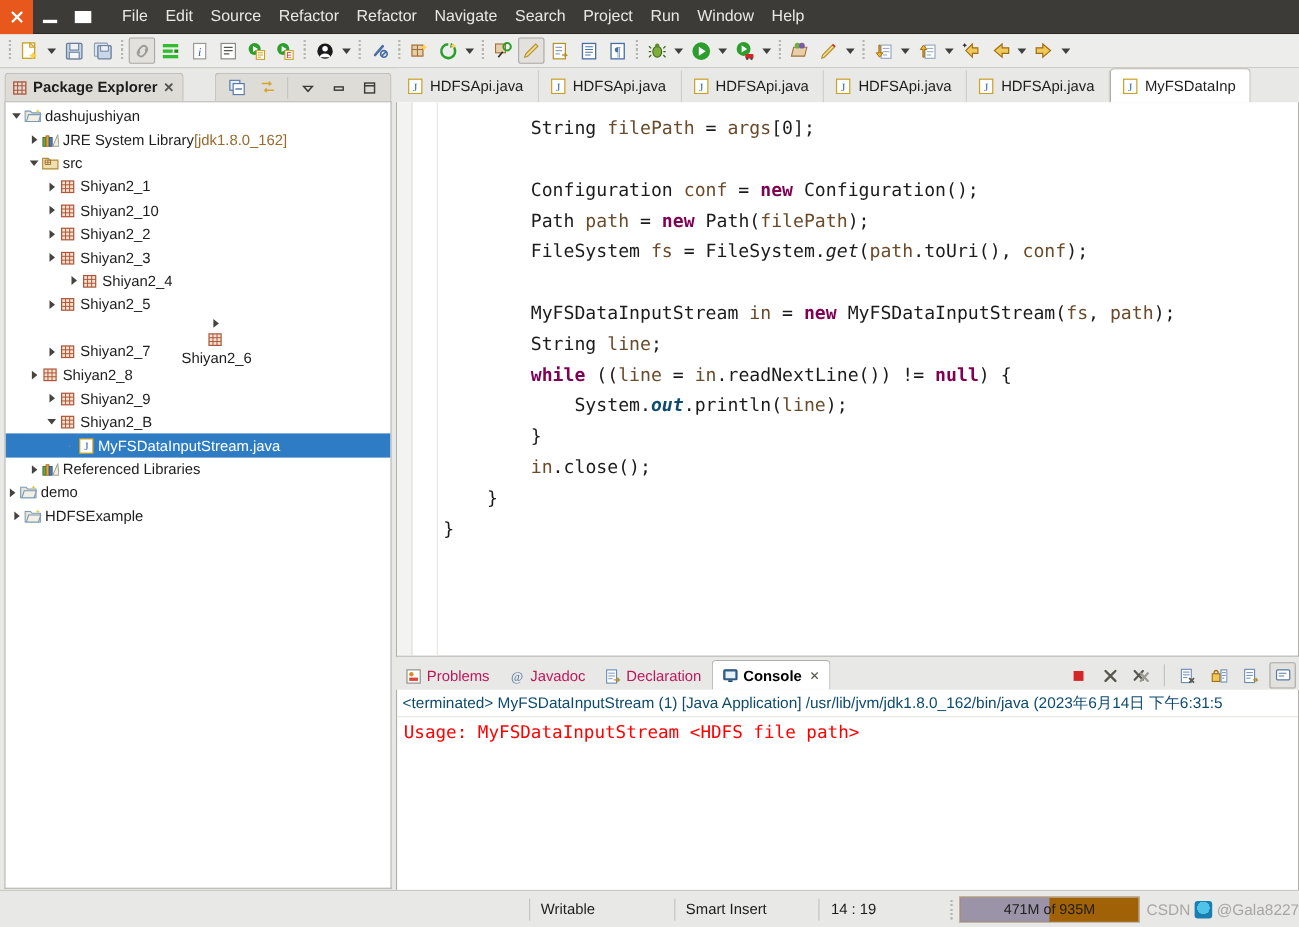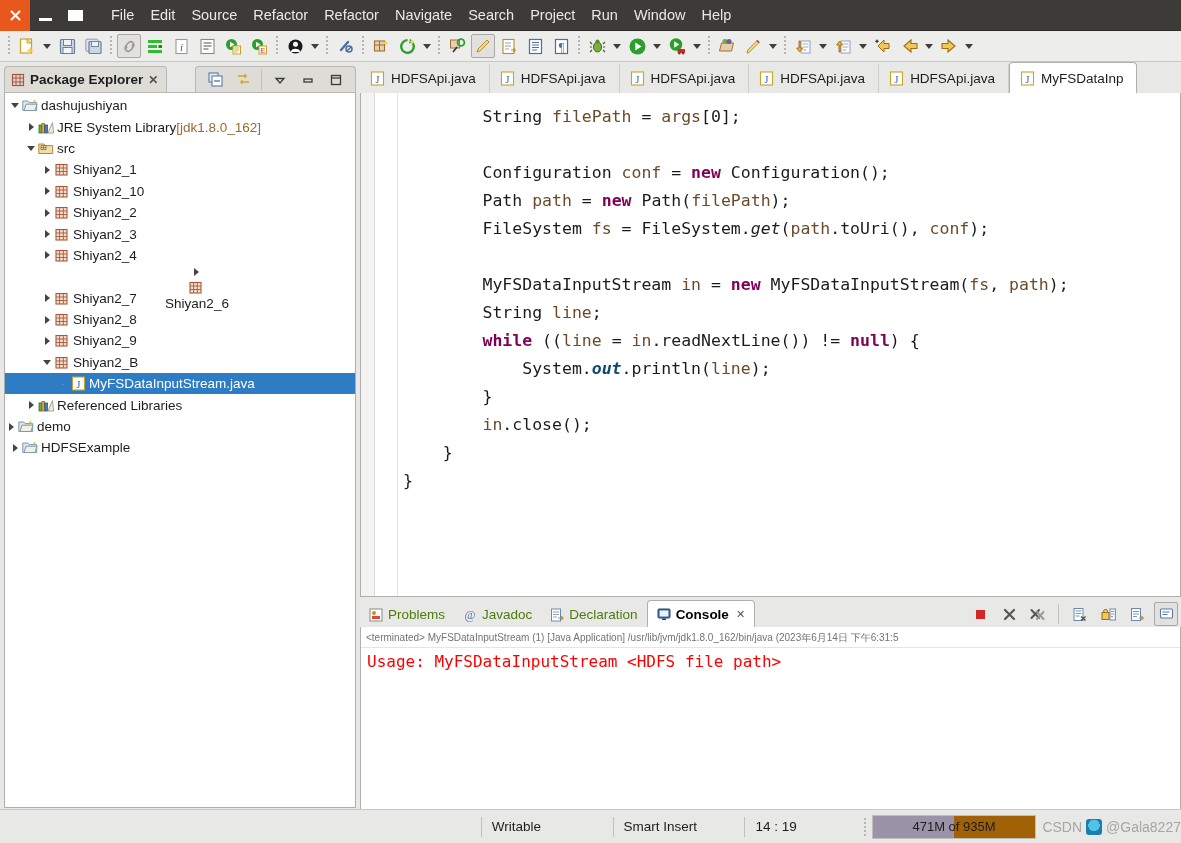--- a/index.html
+++ b/index.html
@@ -129,36 +129,36 @@
   .st { color: #0c4a6e; font-weight: bold; font-style: italic; }
   .sm { font-style: italic; }
 
   
   .console-area { position: absolute; left: 360px; top: 538px; width: 821px; height: 268px; }
   .ctabs {
     display: flex; align-items: flex-end; height: 27px; background: #e8e8e6; position: relative;
   }
   .ctab {
     display: flex; align-items: center; gap: 5px; height: 25px; padding: 0 9px;
-    font-size: 13.5px; color: #4d7c0f; white-space: nowrap;
+    font-size: 13.5px; color: #be185d; white-space: nowrap;
   }
   .ctab.active {
     background: #fff; border: 1px solid #b0afab; border-bottom: none;
     border-radius: 4px 4px 0 0; height: 27px; font-weight: bold; color: #000;
   }
   .ctools {
     position: absolute; right: 0; bottom: 1px; display: flex; align-items: center; gap: 3px;
     padding-right: 2px;
   }
   .cbody {
     background: #fff; border: 1px solid #b0afab; border-top: none;
     height: 241px; position: relative; overflow: hidden;
   }
   .cheader {
-    font-size: 10px; color: #737373; padding: 4px 20px 2px 5px; white-space: nowrap;
+    font-size: 14px; color: #0c4a6e; padding: 4px 20px 2px 5px; white-space: nowrap;
     border-bottom: 1px solid #e6e5e1;
   }
   .cout {
     font-family: "DejaVu Sans Mono", monospace; font-size: 16px; color: #ff0000;
     padding: 4px 6px; white-space: pre;
   }
 
   
   .statusbar {
     position: absolute; left: 0; bottom: 0; width: 1181px; height: 34px;
@@ -587,31 +587,43 @@
                 <i></i>
               </span>
               <span class="tico">
                 <svg width="16" height="15" viewBox="0 0 16 15">
                   <rect x="2" y="2.5" width="11" height="10.5" fill="#f1e2cf" stroke="#b0553a" stroke-width="1.1"></rect>
                   <path d="M2 6h11M2 9.5h11M5.6 2.5v10.5M9.3 2.5v10.5" stroke="#b0553a" stroke-width="0.9"></path>
                 </svg>
               </span>
               <span class="tlabel">Shiyan2_3</span>
             </div>
+            <div class="trow" style="padding-left: 56px;">
+              <span class="arrow">
+                <i></i>
+              </span>
+              <span class="tico">
+                <svg width="16" height="15" viewBox="0 0 16 15">
+                  <rect x="2" y="2.5" width="11" height="10.5" fill="#f1e2cf" stroke="#b0553a" stroke-width="1.1"></rect>
+                  <path d="M2 6h11M2 9.5h11M5.6 2.5v10.5M9.3 2.5v10.5" stroke="#b0553a" stroke-width="0.9"></path>
+                </svg>
+              </span>
+              <span class="tlabel">Shiyan2_4</span>
+            </div>
             <div class="trow" style="padding-left: 36px;">
               <span class="arrow">
                 <i></i>
               </span>
               <span class="tico">
                 <svg width="16" height="15" viewBox="0 0 16 15">
                   <rect x="2" y="2.5" width="11" height="10.5" fill="#f1e2cf" stroke="#b0553a" stroke-width="1.1"></rect>
                   <path d="M2 6h11M2 9.5h11M5.6 2.5v10.5M9.3 2.5v10.5" stroke="#b0553a" stroke-width="0.9"></path>
                 </svg>
               </span>
-              <span class="tlabel">Shiyan2_4</span>
+              <span class="tlabel">Shiyan2_5</span>
             </div>
             <div class="trow" style="padding-left: 36px; flex-direction: column;">
               <span class="arrow">
                 <i></i>
               </span>
               <span class="tico">
                 <svg width="16" height="15" viewBox="0 0 16 15">
                   <rect x="2" y="2.5" width="11" height="10.5" fill="#f1e2cf" stroke="#b0553a" stroke-width="1.1"></rect>
                   <path d="M2 6h11M2 9.5h11M5.6 2.5v10.5M9.3 2.5v10.5" stroke="#b0553a" stroke-width="0.9"></path>
                 </svg>
@@ -623,21 +635,21 @@
                 <i></i>
               </span>
               <span class="tico">
                 <svg width="16" height="15" viewBox="0 0 16 15">
                   <rect x="2" y="2.5" width="11" height="10.5" fill="#f1e2cf" stroke="#b0553a" stroke-width="1.1"></rect>
                   <path d="M2 6h11M2 9.5h11M5.6 2.5v10.5M9.3 2.5v10.5" stroke="#b0553a" stroke-width="0.9"></path>
                 </svg>
               </span>
               <span class="tlabel">Shiyan2_7</span>
             </div>
-            <div class="trow" style="padding-left: 36px;">
+            <div class="trow" style="padding-left: 20px;">
               <span class="arrow">
                 <i></i>
               </span>
               <span class="tico">
                 <svg width="16" height="15" viewBox="0 0 16 15">
                   <rect x="2" y="2.5" width="11" height="10.5" fill="#f1e2cf" stroke="#b0553a" stroke-width="1.1"></rect>
                   <path d="M2 6h11M2 9.5h11M5.6 2.5v10.5M9.3 2.5v10.5" stroke="#b0553a" stroke-width="0.9"></path>
                 </svg>
               </span>
               <span class="tlabel">Shiyan2_8</span>

